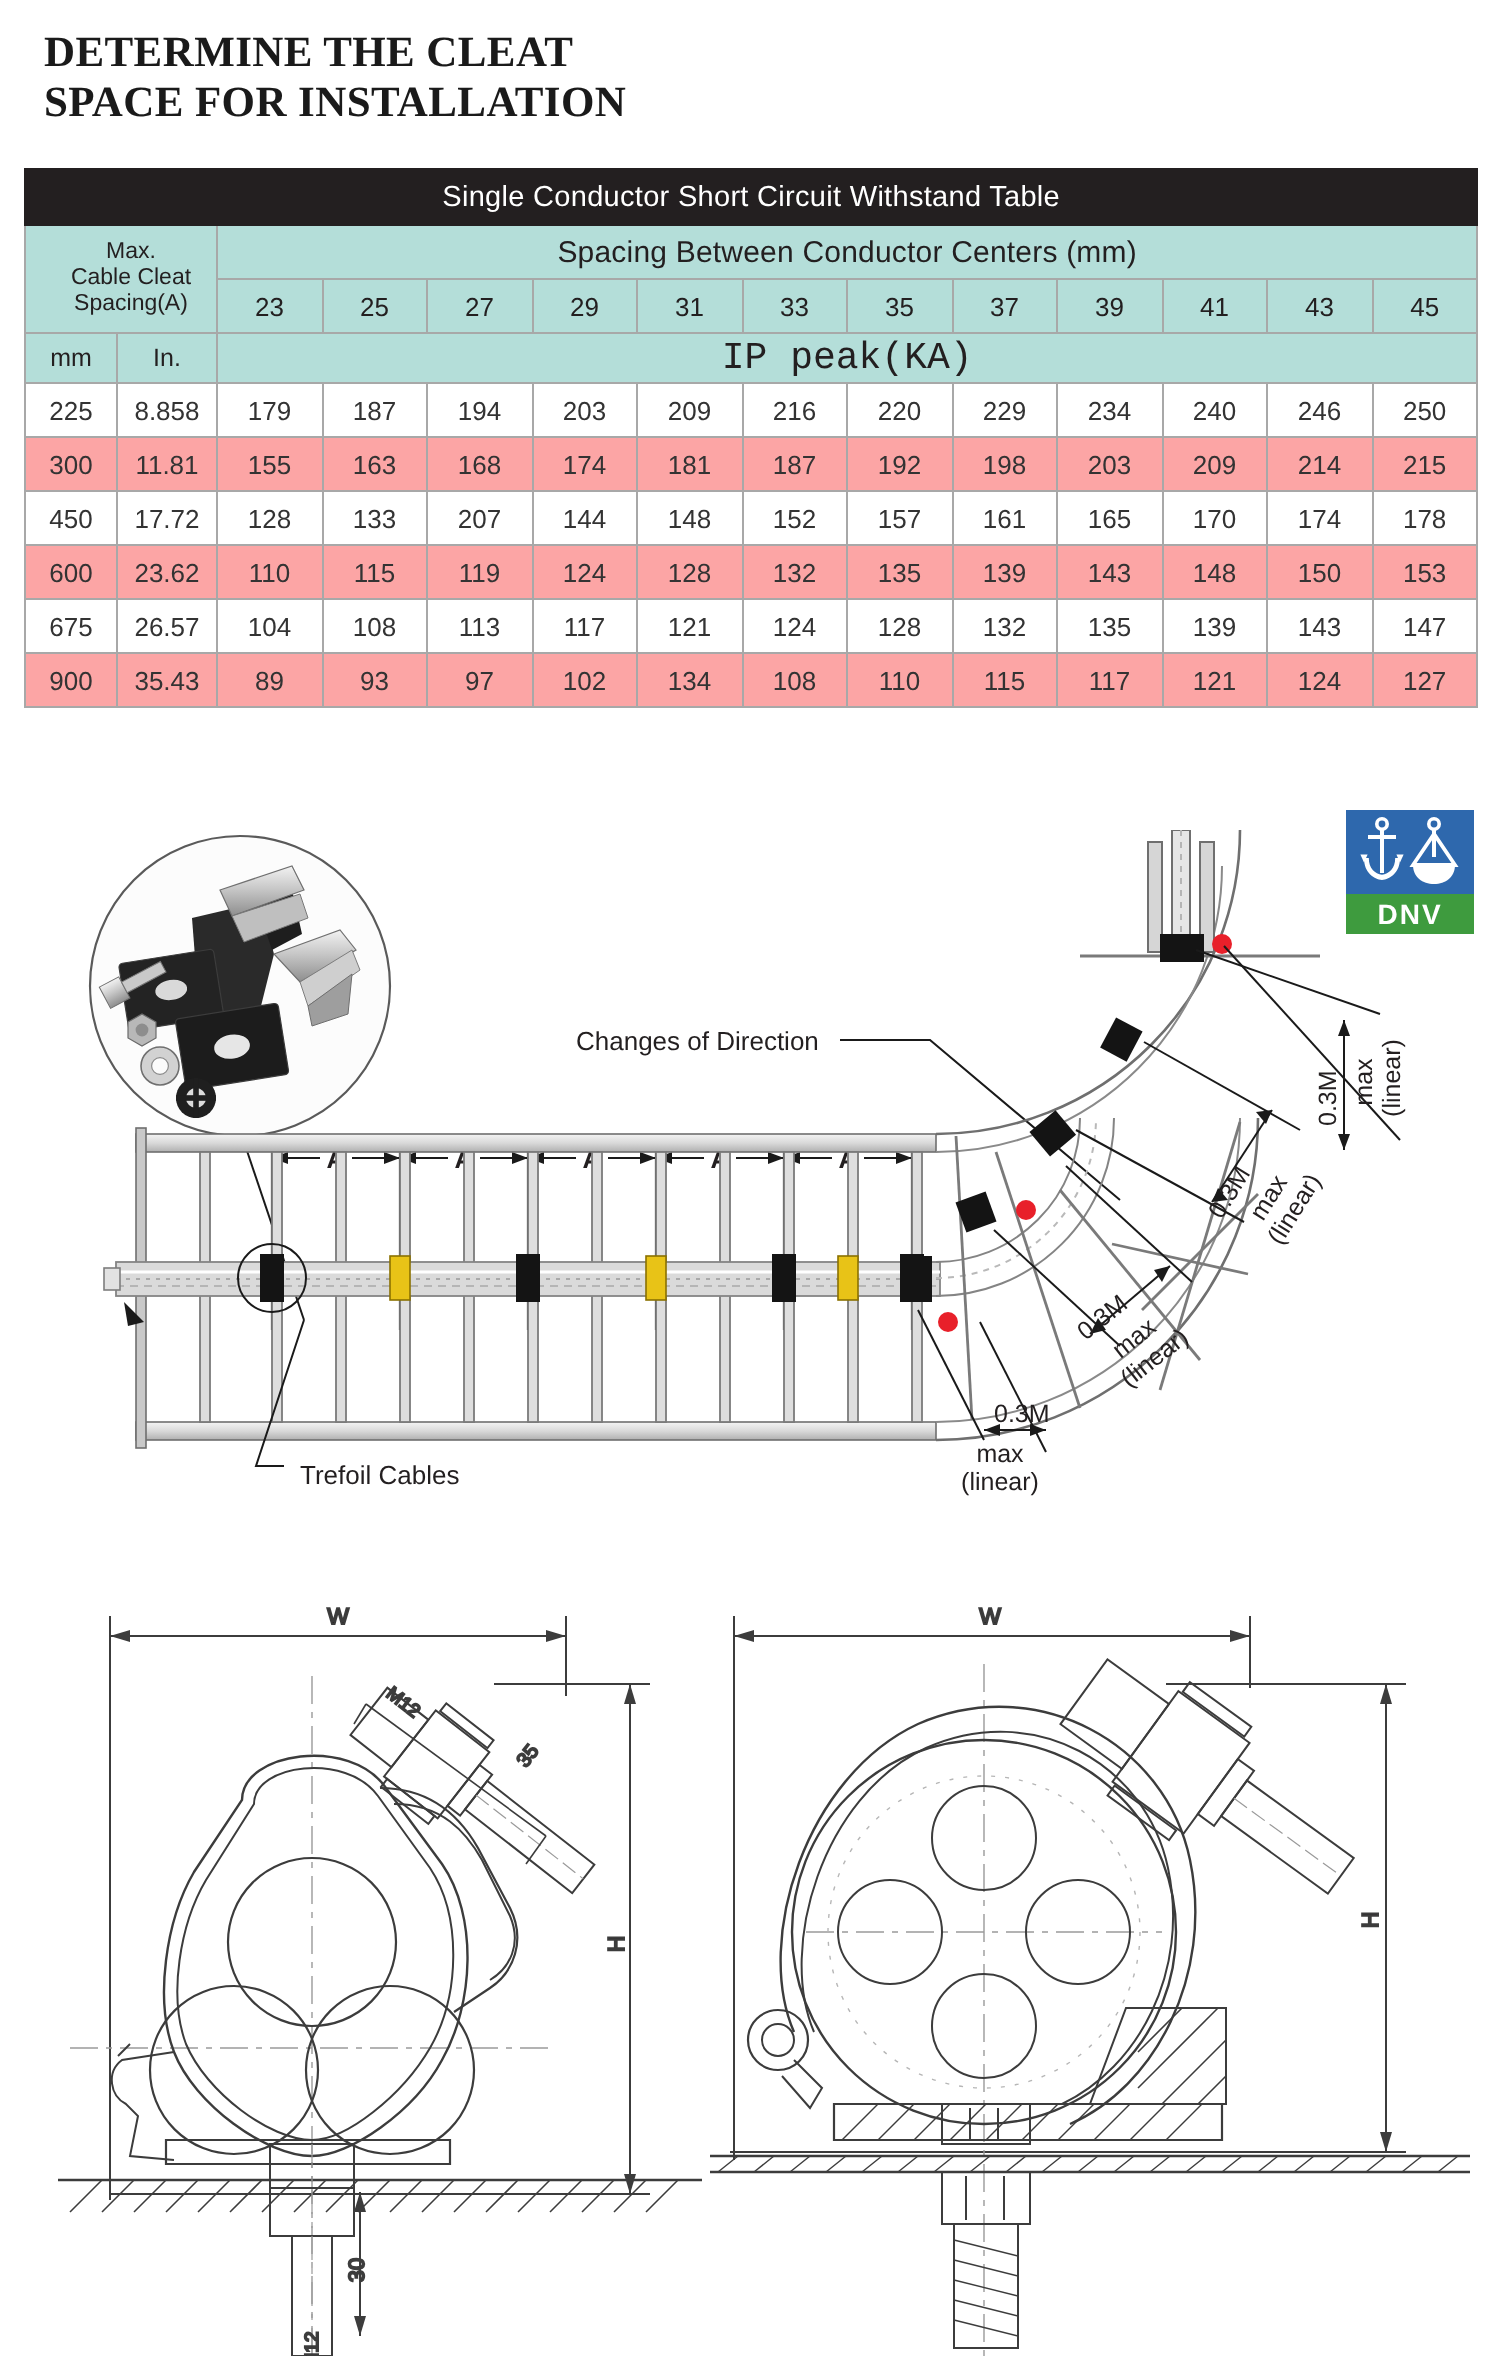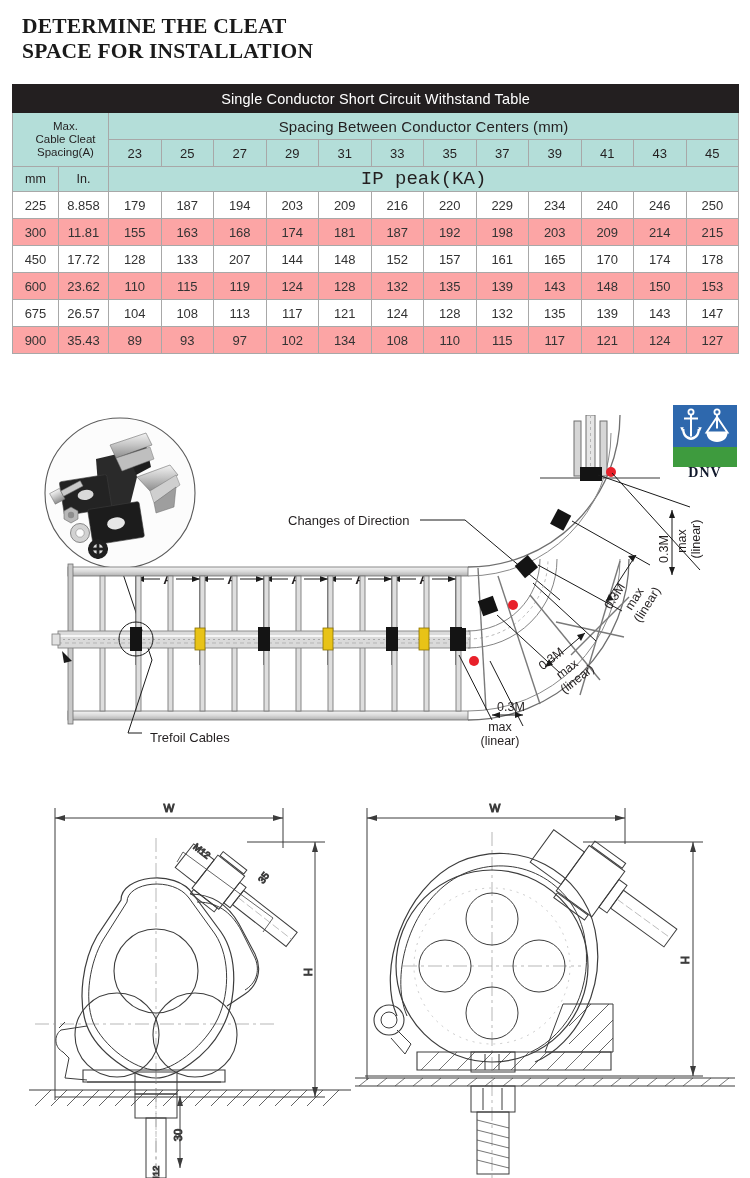--- a/index.html
+++ b/index.html
@@ -46,24 +46,24 @@
 
   col.c-mm { width:46px; }
   col.c-in { width:50px; }
   col.c-d  { width:52.5px; }
 
   
   #dnv-logo { position:absolute; left:673px; top:405px; width:64px; height:62px; }
   #dnv-top { width:64px; height:42px; background:#2e68ad; position:relative; }
   #dnv-bot { width:64px; height:20px; background:#3e9b3e; position:relative; }
   #dnv-bot .dnv-text {
-    position:absolute; left:0; top:16px; width:100%; height:100%;
+    position:absolute; left:0; top:0; width:100%; height:100%;
     display:flex; align-items:center; justify-content:center;
-    color:#0f172a; font-weight:bold; font-size:14px; letter-spacing:1px;
-    font-family:Liberation Serif, serif;
+    color:#ffffff; font-weight:bold; font-size:14px; letter-spacing:1px;
+    font-family:Liberation Sans, sans-serif;
   }
 
   
   .fig { position:absolute; }
   #fig-install { left:0px; top:415px; width:750px; height:375px; }
   #fig-front { left:25px; top:790px; width:330px; height:388px; }
   #fig-side { left:355px; top:790px; width:380px; height:388px; }
 
   svg text { font-family:"Liberation Sans", sans-serif; fill:#231f20; }
 </style>

